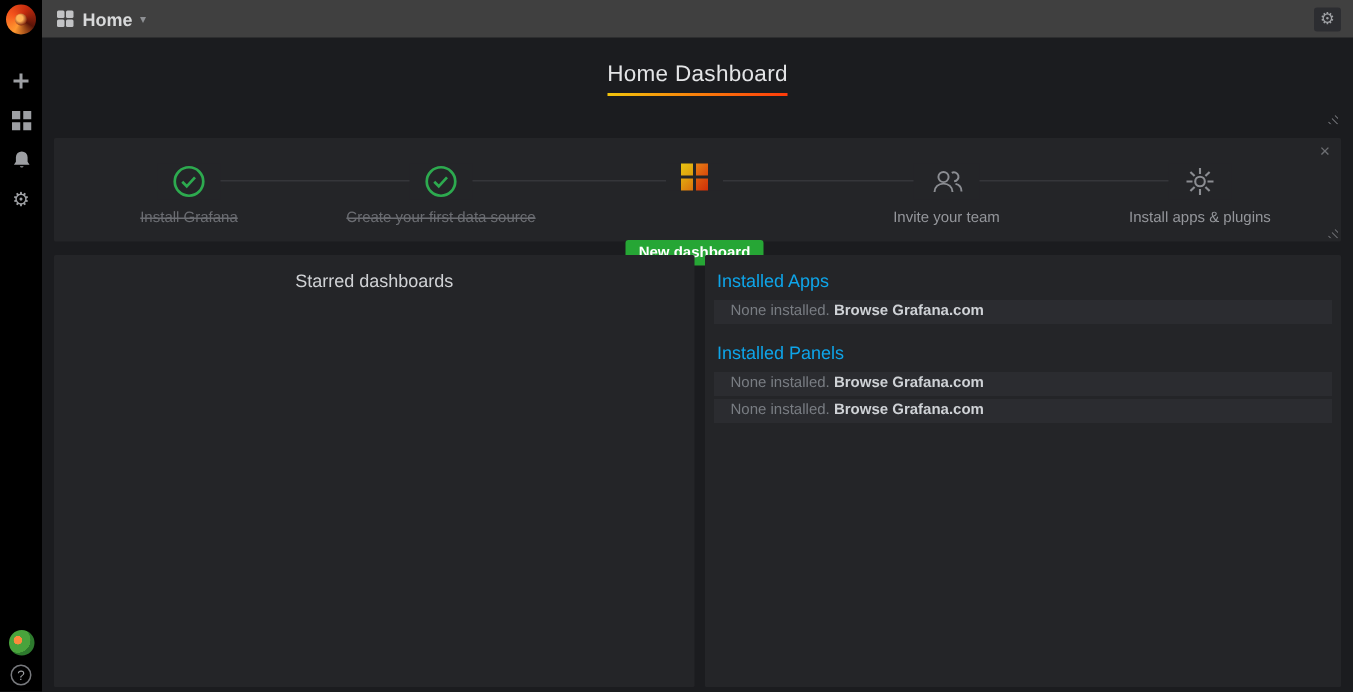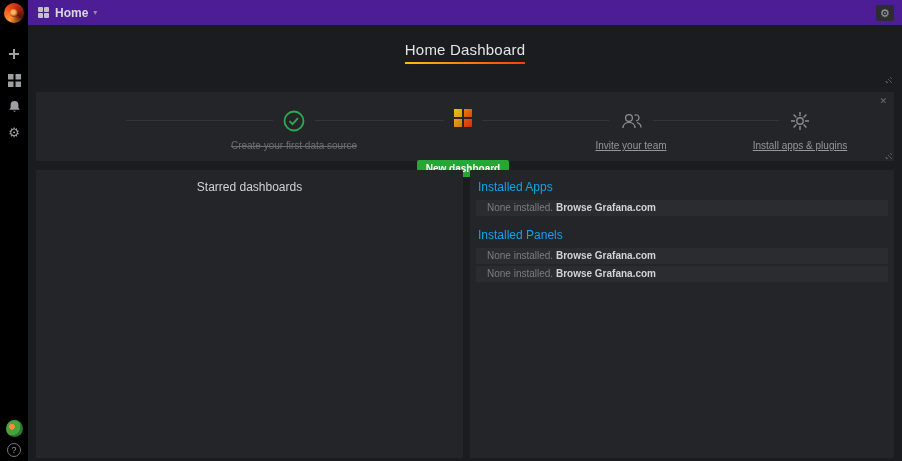--- a/index.html
+++ b/index.html
@@ -15,21 +15,21 @@
   .side-icons { position:absolute; top:46px; left:0; width:28px; display:flex; flex-direction:column; align-items:center; gap:10px; }
   .side-btn { width:28px; height:16px; display:flex; align-items:center; justify-content:center; color:#9d9fa3; cursor:pointer; }
   .side-btn svg { display:block; }
   .side-bottom { position:absolute; bottom:4px; left:0; width:28px; display:flex; flex-direction:column; align-items:center; gap:6px; }
   .avatar { width:17px; height:17px; border-radius:50%;
             background:radial-gradient(circle at 35% 40%, #ff8a3c 0 18%, #49a33c 20% 55%, #2d7a2d 56% 100%); }
   .help-icon { width:14px; height:14px; border-radius:50%; border:1px solid #77797d; color:#9d9fa3;
                font-size:9px; line-height:12px; text-align:center; }
 
   
-  .topnav { position:absolute; left:28px; top:0; right:0; height:25px; background:#4c1d95; z-index:20;
+  .topnav { position:absolute; left:28px; top:0; right:0; height:25px; background:#404040; z-index:20;
             display:flex; align-items:center; }
   .nav-dash-picker { display:flex; align-items:center; gap:6px; margin-left:10px; cursor:pointer; }
   .grid-icon { display:grid; grid-template-columns:5px 5px; grid-template-rows:5px 5px; gap:1px; }
   .grid-icon i { background:#c2c3c5; border-radius:1px; }
   .nav-home { color:#d8d9da; font-size:12px; font-weight:bold; }
   .nav-caret { color:#8e9094; font-size:8px; margin-left:-1px; }
   .nav-right { margin-left:auto; margin-right:8px; }
   .nav-gear { width:18px; height:16px; background:#2c2d31; border-radius:2px; color:#9fa1a5;
               font-size:11px; line-height:16px; text-align:center; cursor:pointer; }
 
@@ -47,21 +47,21 @@
   .dash-title::after { content:""; display:block; height:2px; margin-top:4px;
                        background:linear-gradient(90deg, #f2c40c, #ff3b0a); }
 
   
   .steps-panel { left:8px; top:67px; width:858px; height:69px; }
   .steps-line { position:absolute; left:90px; top:28px; width:674px; height:1px; background:#35363a; }
   .step { position:absolute; top:0; width:170px; height:100%; display:flex; flex-direction:column;
           align-items:center; padding-top:17px; }
   .step-icon { position:relative; z-index:2; background:#242528; padding:0 10px; height:24px;
                display:flex; align-items:center; justify-content:center; }
-  .step-label { margin-top:7px; font-size:10px; color:#94969b;text-decoration:underline; }
+  .step-label { margin-top:7px; font-size:10px; color:#94969b; }
   .step-label.done { color:#6b6d72; text-decoration:line-through; }
   .dash-grad-icon { display:grid; grid-template-columns:8px 8px; grid-template-rows:8px 8px; gap:2px; }
   .dash-grad-icon i:nth-child(1){ background:linear-gradient(135deg,#e8c211,#dd9d0e); }
   .dash-grad-icon i:nth-child(2){ background:linear-gradient(135deg,#e77f13,#d8480c); }
   .dash-grad-icon i:nth-child(3){ background:linear-gradient(135deg,#e2a90f,#dc720d); }
   .dash-grad-icon i:nth-child(4){ background:linear-gradient(135deg,#dd5b0d,#cf2f08); }
   .cta-badge { margin-top:5px; background:#26a635; color:#fff; font-size:10px; font-weight:bold;
                padding:3px 9px; border-radius:2px; cursor:pointer; }
   .steps-close { position:absolute; top:4px; right:7px; color:#6d6f73; font-size:9px; cursor:pointer; }
 
@@ -131,20 +131,29 @@
     <div class="title-wrap">
       <span class="dash-title">Home Dashboard</span>
     </div>
     <span class="resize-handle"></span>
   </section>
 
   <section class="panel steps-panel">
     <span class="steps-close">✕</span>
     <div class="steps-line"></div>
 
+    <div class="step" style="left:5px;">
+      <span class="step-icon">
+        <svg width="22" height="22" viewBox="0 0 22 22">
+          <circle cx="11" cy="11" r="9.5" fill="none" stroke="#2daa4f" stroke-width="1.8"></circle>
+          <path d="M6.5 11.2l3 3 5.5-6" fill="none" stroke="#2daa4f" stroke-width="1.8"></path>
+        </svg>
+      </span>
+      <span class="step-label done">Install Grafana</span>
+    </div>
 
     <div class="step" style="left:173px;">
       <span class="step-icon">
         <svg width="22" height="22" viewBox="0 0 22 22">
           <circle cx="11" cy="11" r="9.5" fill="none" stroke="#2daa4f" stroke-width="1.8"></circle>
           <path d="M6.5 11.2l3 3 5.5-6" fill="none" stroke="#2daa4f" stroke-width="1.8"></path>
         </svg>
       </span>
       <span class="step-label done">Create your first data source</span>
     </div>

